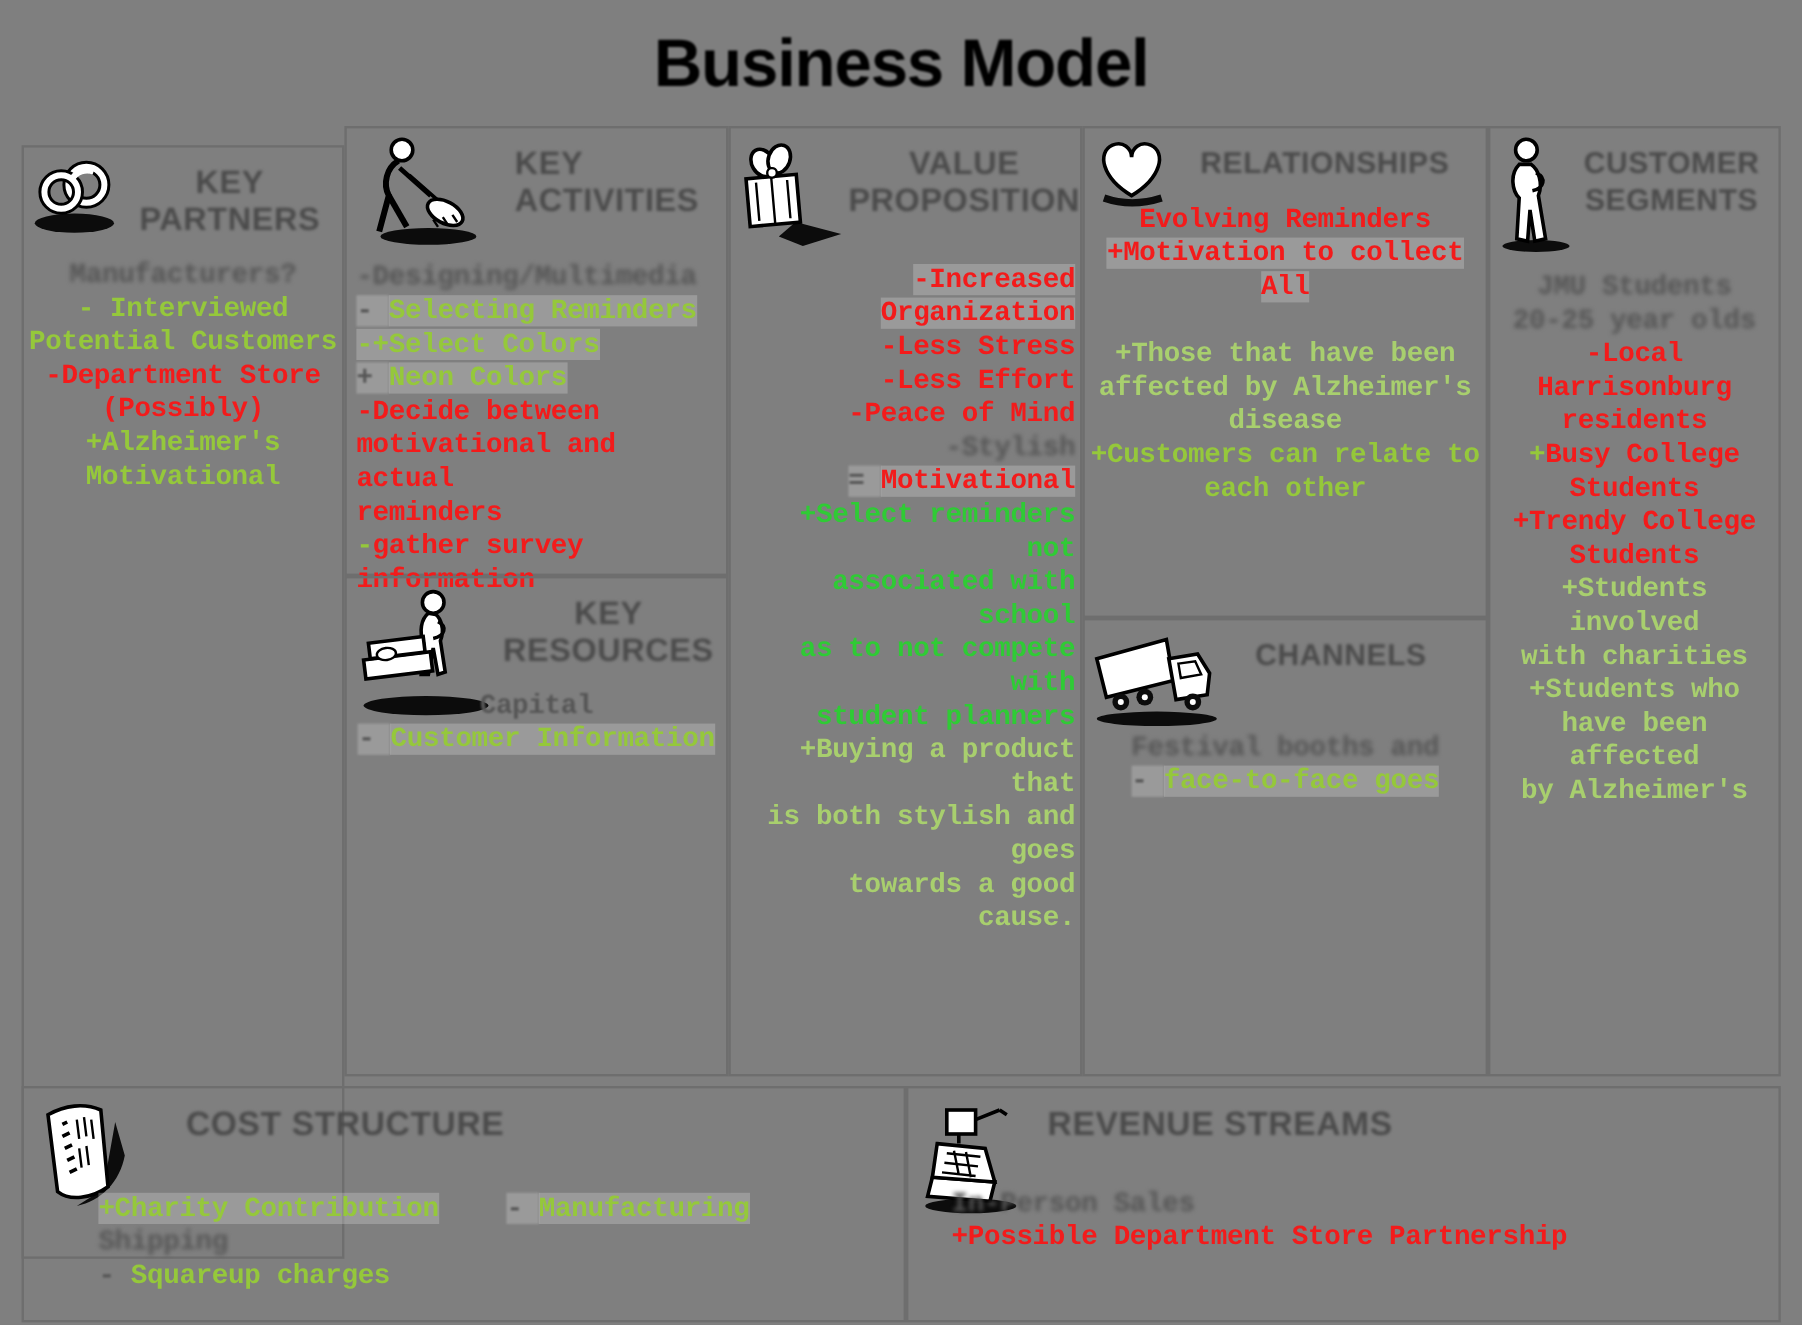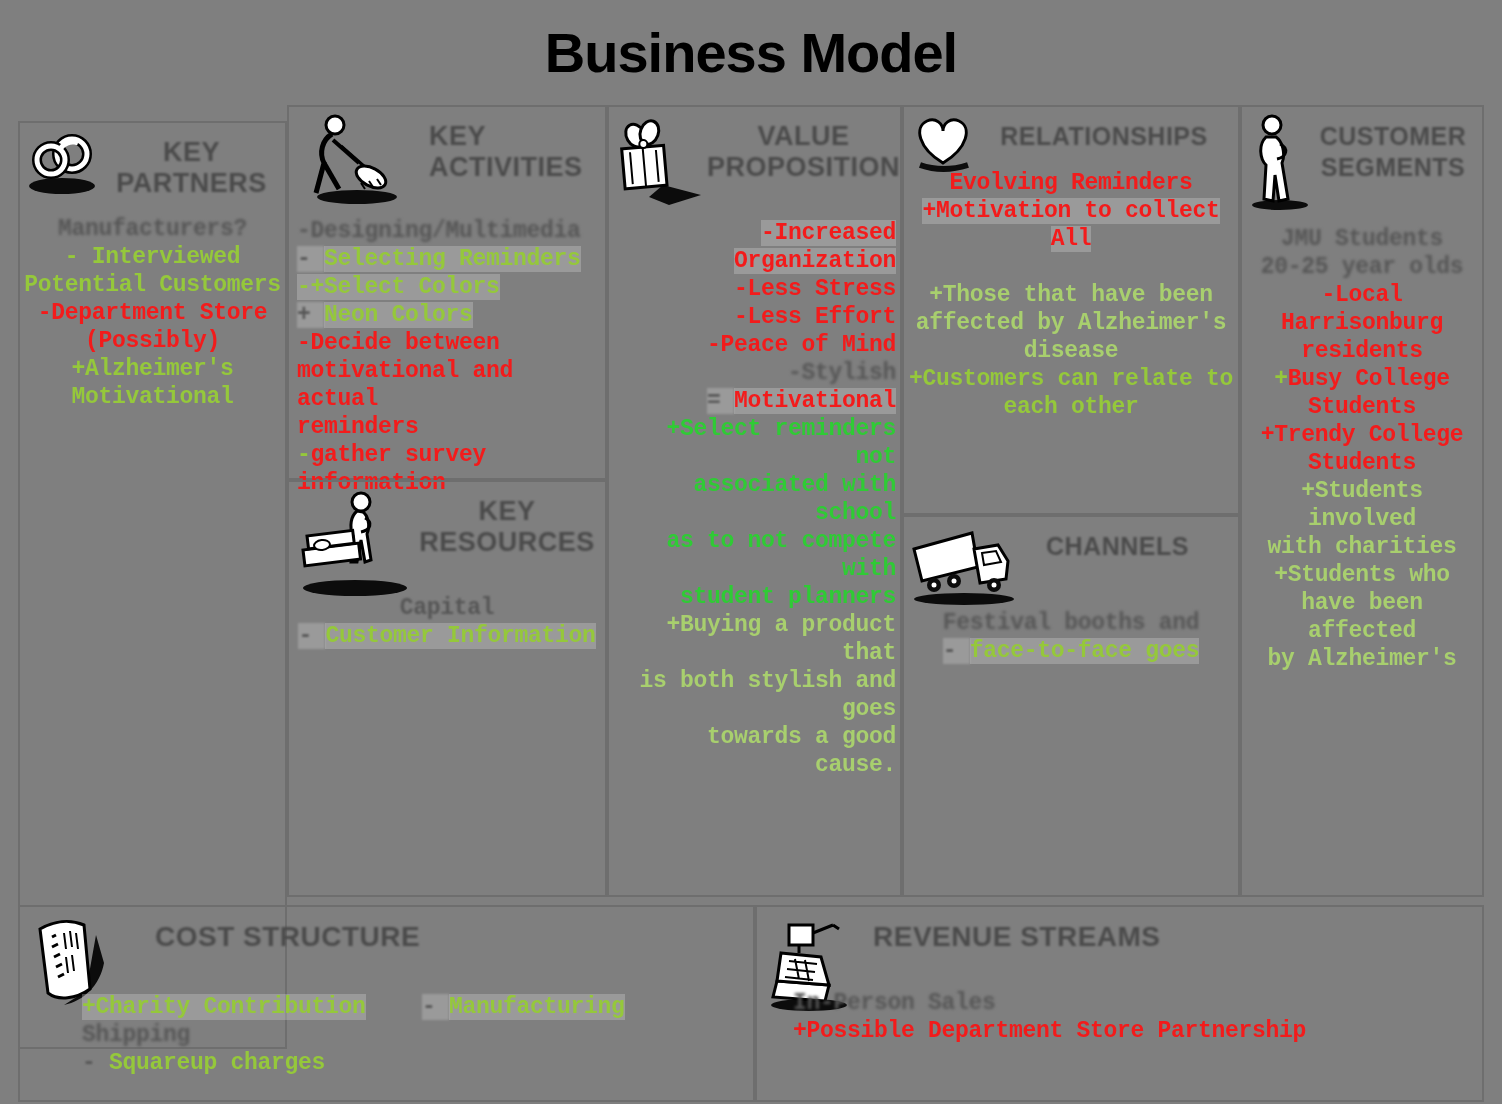--- a/index.html
+++ b/index.html
@@ -100,21 +100,21 @@
           <path d="M62 23 C56 28 54 38 58 48 L56 74 L62 74 L66 52 L70 74 L76 72 L72 46 C76 36 72 27 68 24 Z" fill="#fff" stroke="#000" stroke-width="3"></path>
           <path d="M70 30 C78 34 76 42 66 44" fill="none" stroke="#000" stroke-width="3"></path>
           <rect x="8" y="62" width="56" height="16" fill="#fff" stroke="#000" stroke-width="3" transform="rotate(-7 8 62)"></rect>
           <rect x="12" y="48" width="46" height="13" fill="#fff" stroke="#000" stroke-width="3" transform="rotate(-7 12 48)"></rect>
           <ellipse cx="27" cy="57" rx="8" ry="5" fill="#fff" stroke="#000" stroke-width="2" transform="rotate(-7 27 57)"></ellipse>
         </svg>
       </span>
       <div class="hdr-text">KEY
 RESOURCES</div>
     </div>
-    <div class="content center" style="top:112px;">
+    <div class="content center" style="top:92px;">
         <div class="line gray center"><span class="txt">Capital</span></div>
         <div class="line green1 center hl"><span class="pre gray">- </span><span class="txt">Customer Information</span></div>
       </div>
   </div>
 
   <div class="box" style="left:607px;top:105px;width:295px;height:792px;">
     <div class="hdr">
       <span class="icon">
         <svg width="92" height="96" viewBox="0 0 92 96">
           <path d="M48 72 L86 82 L54 92 L34 84 Z" fill="#0c0c0c"></path>

